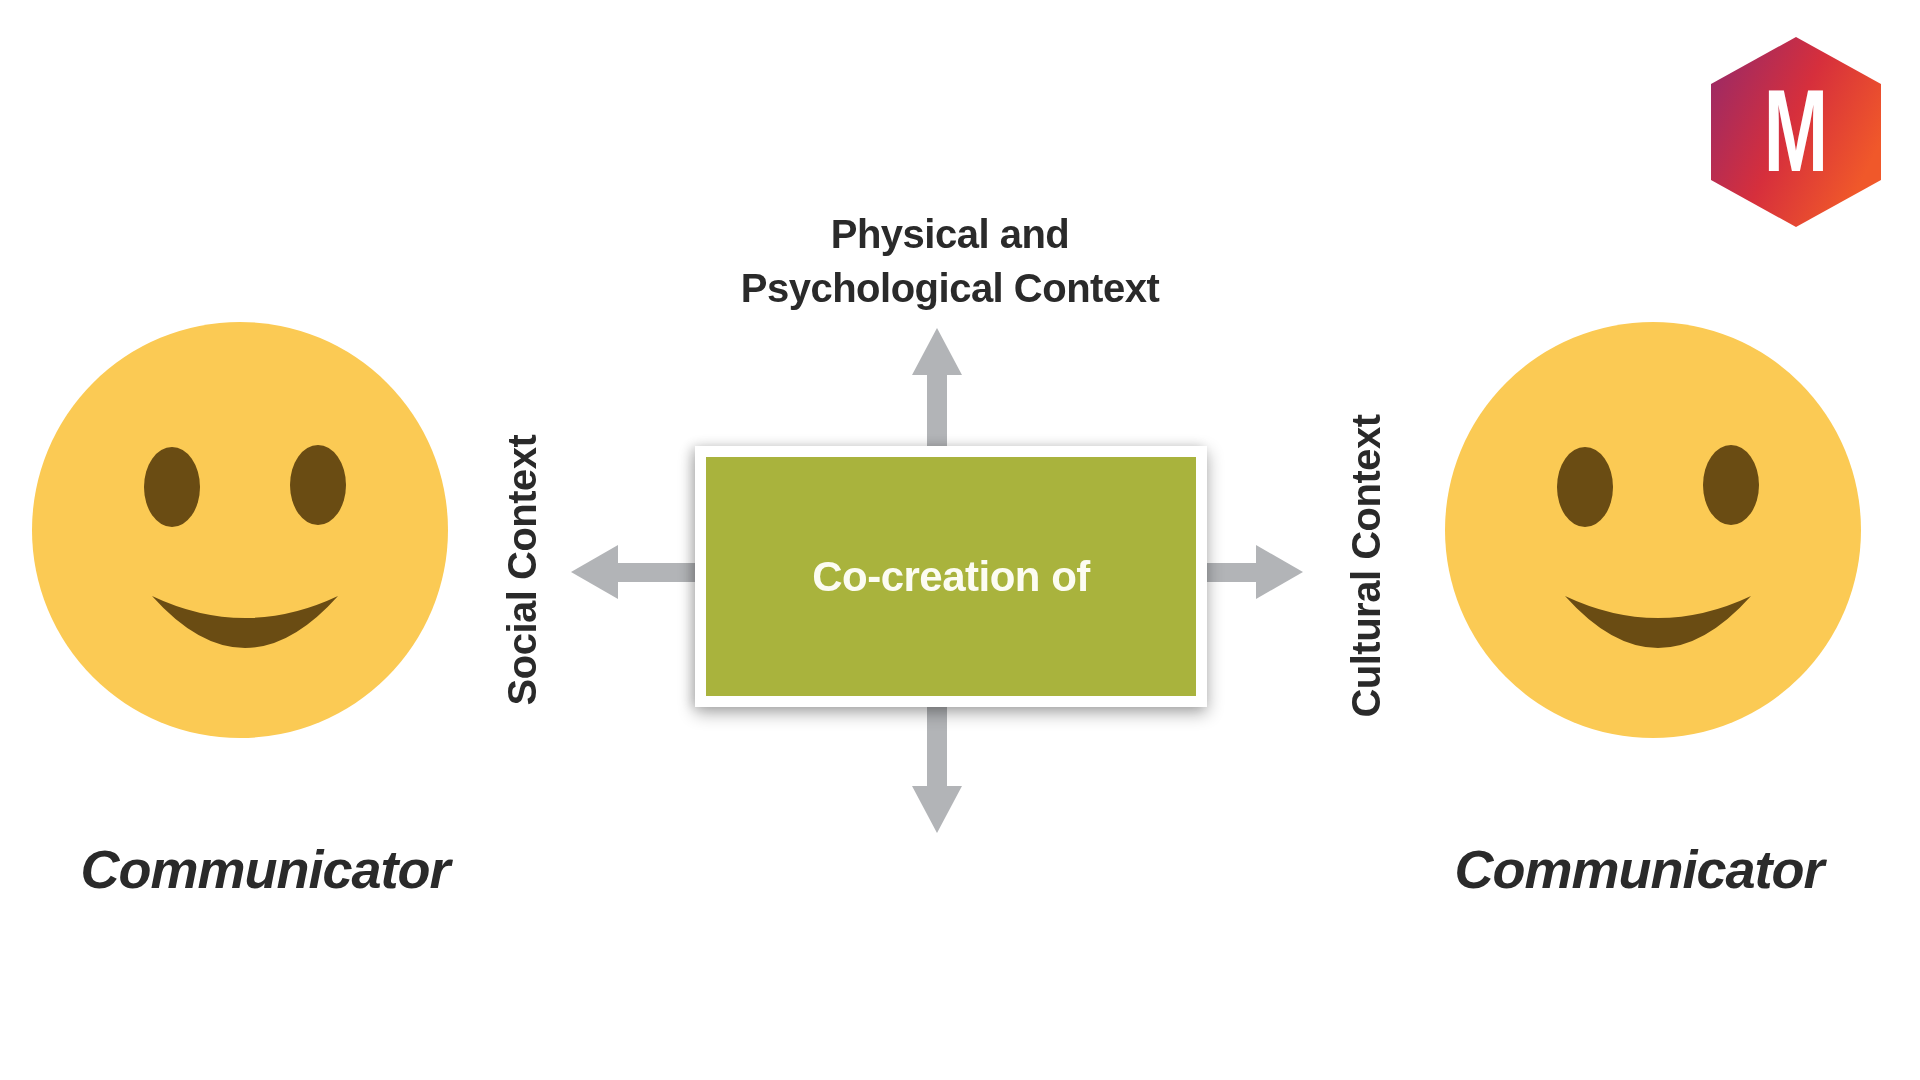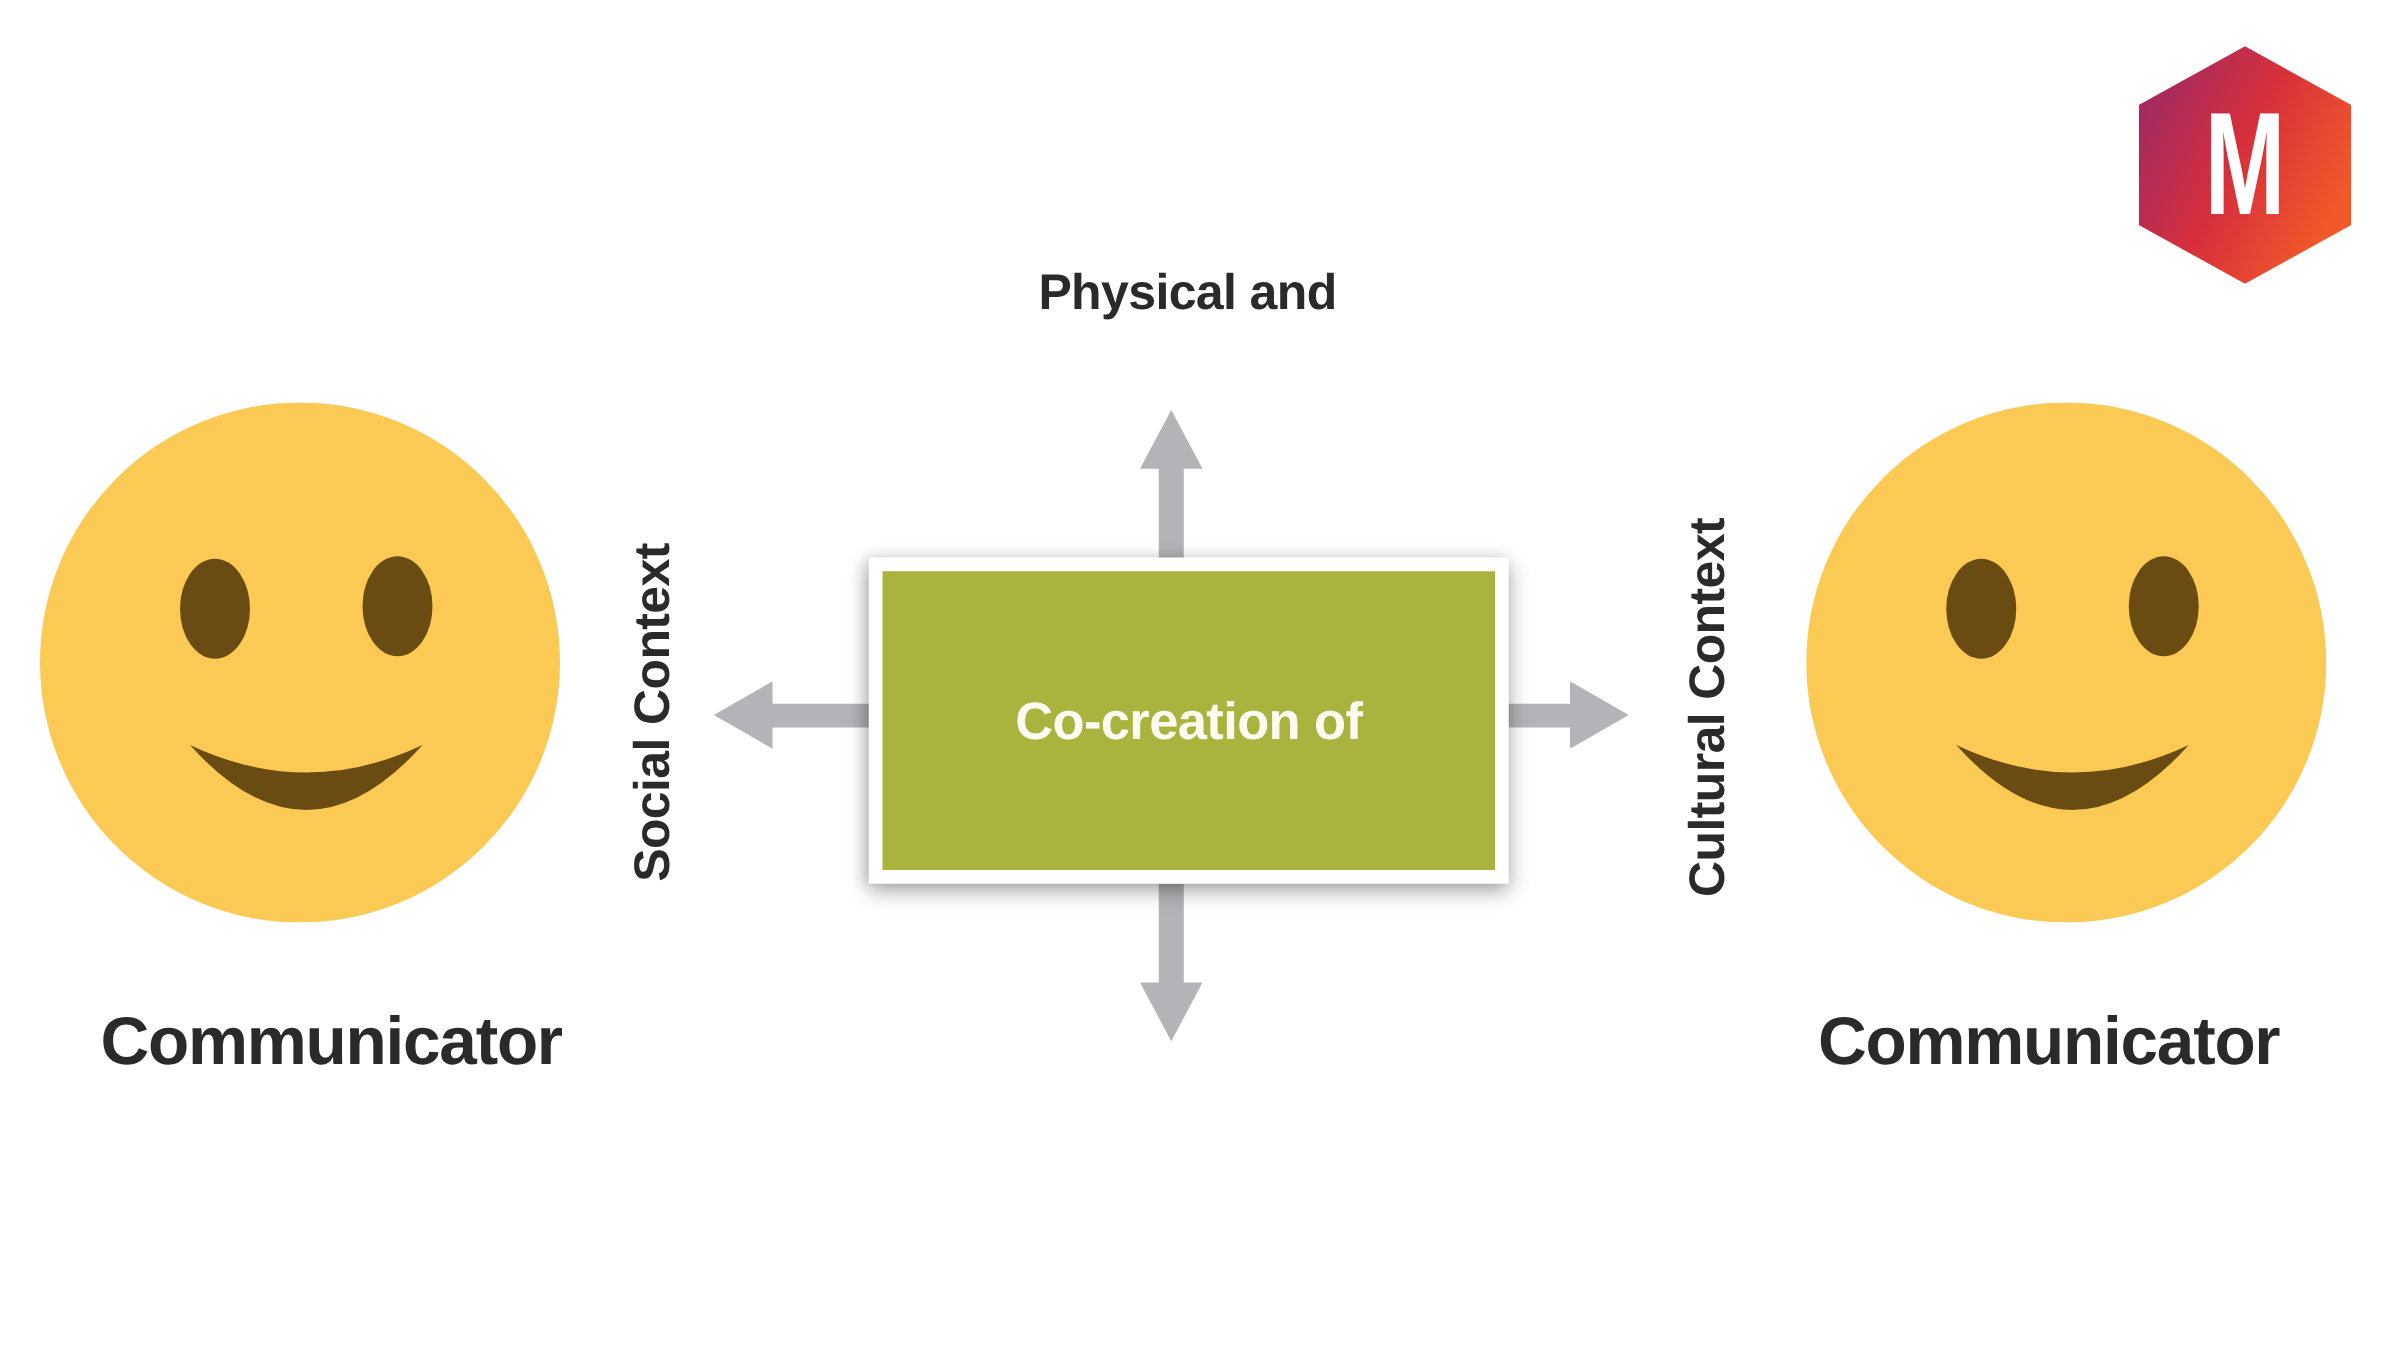--- a/index.html
+++ b/index.html
@@ -15,21 +15,21 @@
     font-size:40px;line-height:54px;text-align:center;white-space:nowrap;
   }
   .ctx-top{left:660px;top:196px;width:580px;margin-top:11px;}
   .ctx-bottom{left:635px;top:856px;width:600px;}
   .ctx-rot{width:420px;height:54px;transform:rotate(-90deg);}
   .ctx-left{left:312px;top:543px;}
   .ctx-right{left:1156px;top:539px;}
   
   .communicator{
     font-weight:700;font-size:54px;letter-spacing:-1px;text-align:center;
-    width:500px;top:802px;white-space:nowrap;color:var(--text-dark,#2a2a2a);
+    width:500px;top:838px;white-space:nowrap;color:var(--text-dark,#2a2a2a);font-style:italic;
   }
   .comm-left{left:15px;}
   .comm-right{left:1389px;}
   
   .center-box{
     left:695px;top:446px;width:512px;height:261px;background:#fff;
     box-sizing:border-box;padding:11px;
     box-shadow:0 6px 16px rgba(0,0,0,.33), -4px 0 10px rgba(0,0,0,.12);
   }
   .center-box-inner{
@@ -67,20 +67,21 @@
     transform:scaleX(0.66);
   }
 </style>
 </head>
 <body>
 
 <div class="canvas">
 
   <div class="abs ctx-label ctx-top">
     <div>Physical and</div>
+    <div>Psychological Context</div>
   </div>
 
 
   <div class="abs ctx-label ctx-rot ctx-left">Social Context</div>
 
   <div class="abs ctx-label ctx-rot ctx-right">Cultural Context</div>
 
   <div class="abs shaft arrow-up-shaft"></div>
   <div class="abs tri arrow-up-head"></div>
   <div class="abs shaft arrow-down-shaft"></div>

